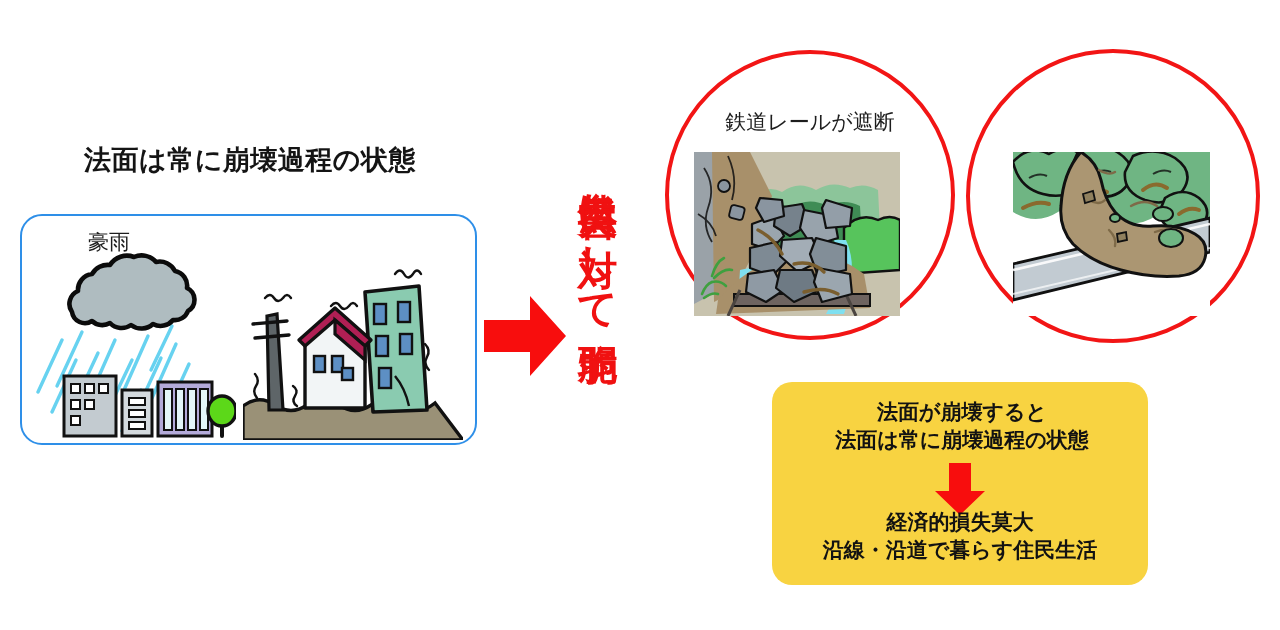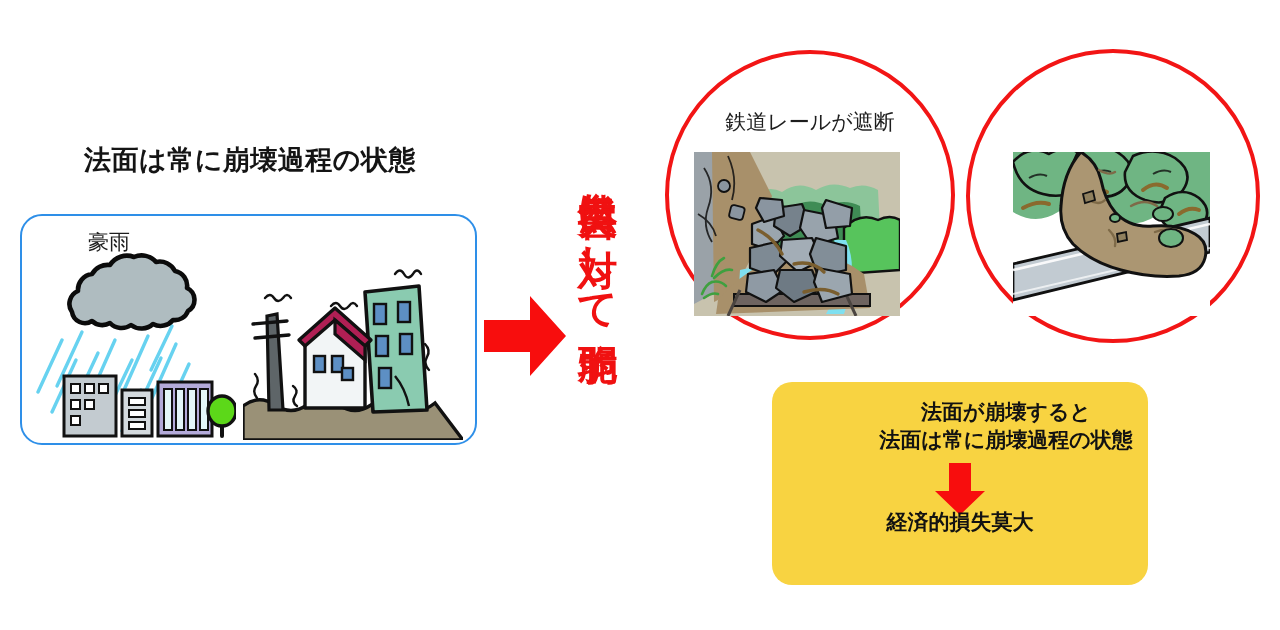--- a/index.html
+++ b/index.html
@@ -98,21 +98,21 @@
     box-sizing: border-box;
   }
   .yellow-line {
     text-align: center;
     font-size: 21px;
     font-weight: bold;
     color: #121212;
     line-height: 1.32;
     white-space: nowrap;
   }
-  #yellow-top { left: 772px; top: 398px; width: 380px; padding-left: 44px; }
+  #yellow-top { left: 772px; top: 398px; width: 380px; }
   #yellow-bottom { left: 772px; top: 508px; width: 376px; }
 
   
   #arrow-right { left: 484px; top: 296px; width: 82px; height: 80px; }
   #arrow-down { left: 935px; top: 463px; width: 50px; height: 52px; }
 
   
   .scene-svg { display: block; }
 </style>
 </head>
@@ -384,15 +384,16 @@
   </div>
 
   <div class="abs" id="arrow-down">
     <svg width="50" height="52" viewBox="0 0 50 52" xmlns="http://www.w3.org/2000/svg">
       <path d="M14 0 L36 0 L36 28 L50 28 L25 52 L0 28 L14 28 Z" fill="#F80D0D"></path>
     </svg>
   </div>
 
   <div class="abs" id="yellow-bottom">
     <div class="yellow-line">経済的損失莫大</div>
+    <div class="yellow-line">沿線・沿道で暮らす住民生活</div>
   </div>
 
 </div>
 
 </body></html>

